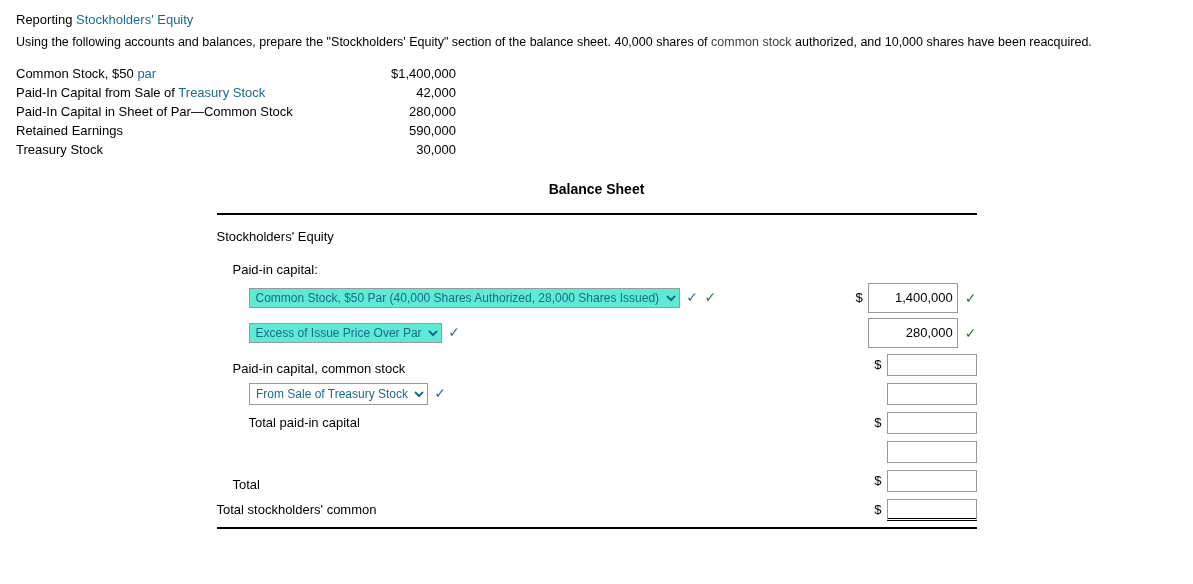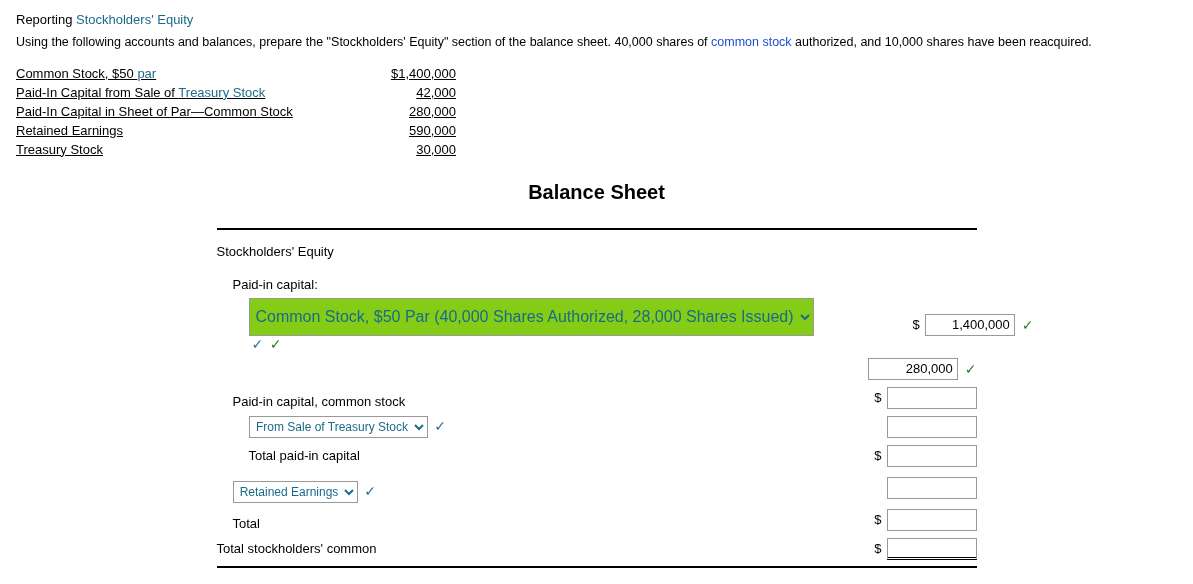--- a/index.html
+++ b/index.html
@@ -6,29 +6,29 @@
     body {
       font-family: Arial, sans-serif;
       font-size: 13px;
       background: #fff;
       color: #000;
       padding: 12px 16px;
     }
     .heading-title { color: #000; font-size: 13px; margin-bottom: 6px; }
     .heading-title span.blue { color: #1a6b8a; }
     .instruction { font-size: 12.5px; margin-bottom: 14px; line-height: 1.5; }
-    .instruction .blue { color: #1d4ed8; }
+    .instruction .blue { color: #404040; }
     .accounts-table { margin-bottom: 24px; }
-    .accounts-table .row { display: flex; align-items: flex-start; margin-bottom: 4px; text-decoration: underline; }
+    .accounts-table .row { display: flex; align-items: flex-start; margin-bottom: 4px; }
     .accounts-table .label { width: 320px; font-size: 13px; }
     .accounts-table .label .blue { color: #1a6b8a; }
     .accounts-table .value { width: 120px; text-align: right; font-size: 13px; }
 
     .balance-sheet-container { margin: 0 auto; width: 760px; }
-    .balance-sheet-title { text-align: center; font-weight: bold; font-size: 20px; margin-bottom: 24px; }
+    .balance-sheet-title { text-align: center; font-weight: bold; font-size: 14px; margin-bottom: 16px; }
     .bs-top-line { border-top: 2px solid #000; margin-bottom: 10px; }
 
     .bs-row { display: flex; align-items: center; margin-bottom: 5px; min-height: 24px; }
     .bs-label { flex: 1; font-size: 13px; padding-left: 0; }
     .bs-label.indent1 { padding-left: 16px; margin-top: 8px; }
     .bs-label.indent2 { padding-left: 32px; }
     .bs-right { display: flex; align-items: center; gap: 4px; margin-left: auto; min-width: 220px; justify-content: flex-end; }
     .dollar-sign { font-size: 13px; margin-right: 1px; }
     .input-box {
       border: 1px solid #999;
@@ -37,41 +37,41 @@
       text-align: right;
       font-size: 13px;
       padding: 2px 4px;
       background: #fff;
     }
     .check-green { color: #2a7a2a; font-size: 14px; margin-left: 3px; }
     .check-blue { color: #2a6a9a; font-size: 14px; margin-left: 3px; }
 
     .dropdown-select {
       border: 1px solid #999;
-      background: #84cc16;
-      font-size: 16px;
-      height: 38px;
+      background: #5eead4;
+      font-size: 12px;
+      height: 20px;
       padding: 1px 2px;
       color: #1a6b8a;
       cursor: pointer;
     }
     .dropdown-small {
       border: 1px solid #999;
       background: #fff;
       font-size: 12px;
       height: 22px;
       padding: 1px 2px;
       color: #1a6b8a;
       cursor: pointer;
       text-align: center;
     }
 
     .value-filled {
       border: 1px solid #999;
-      height: 22px;
+      height: 30px;
       width: 90px;
       text-align: right;
       font-size: 13px;
       padding: 2px 4px;
       background: #fff;
       display: inline-flex;
       align-items: center;
       justify-content: flex-end;
     }
 
@@ -132,20 +132,26 @@
       <span class="check-green">✓</span>
     </div>
     <div class="bs-right">
       <span class="dollar-sign">$</span>
       <div class="value-filled">1,400,000</div>
       <span class="check-green">✓</span>
     </div>
   </div>
 
   <div class="bs-row">
+    <div class="bs-label indent2">
+      <select class="dropdown-select">
+        <option>Excess of Issue Price Over Par</option>
+      </select>
+      <span class="check-blue">✓</span>
+    </div>
     <div class="bs-right">
       <div class="value-filled">280,000</div>
       <span class="check-green">✓</span>
     </div>
   </div>
 
   <div class="bs-row">
     <div class="bs-label indent1">Paid-in capital, common stock</div>
     <div class="bs-right">
       <span class="dollar-sign">$</span>
@@ -167,26 +173,20 @@
 
   <div class="bs-row">
     <div class="bs-label indent2">Total paid-in capital</div>
     <div class="bs-right">
       <span class="dollar-sign">$</span>
       <input type="text" class="input-box" value="" style="">
     </div>
   </div>
 
   <div class="bs-row">
-    <div class="bs-label indent1">
-      <select class="dropdown-small">
-        <option>Retained Earnings</option>
-      </select>
-      <span class="check-blue">✓</span>
-    </div>
     <div class="bs-right">
       <input type="text" class="input-box" value="" style="">
     </div>
   </div>
 
   <div class="bs-row">
     <div class="bs-label indent1">Total</div>
     <div class="bs-right">
       <span class="dollar-sign">$</span>
       <input type="text" class="input-box" value="" style="">

